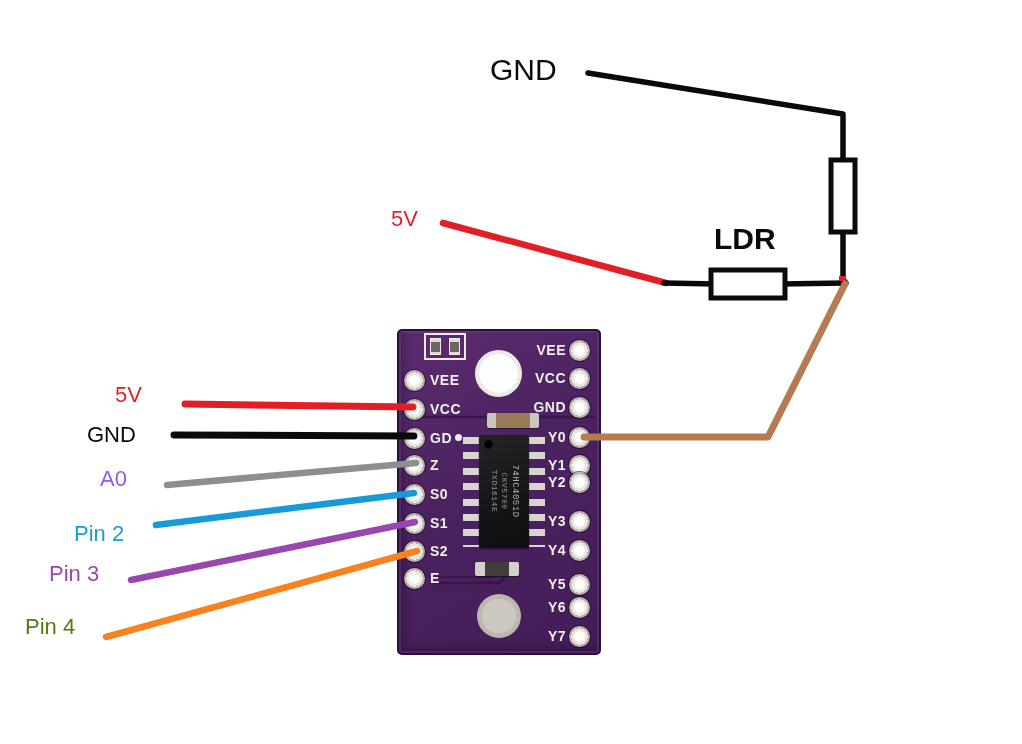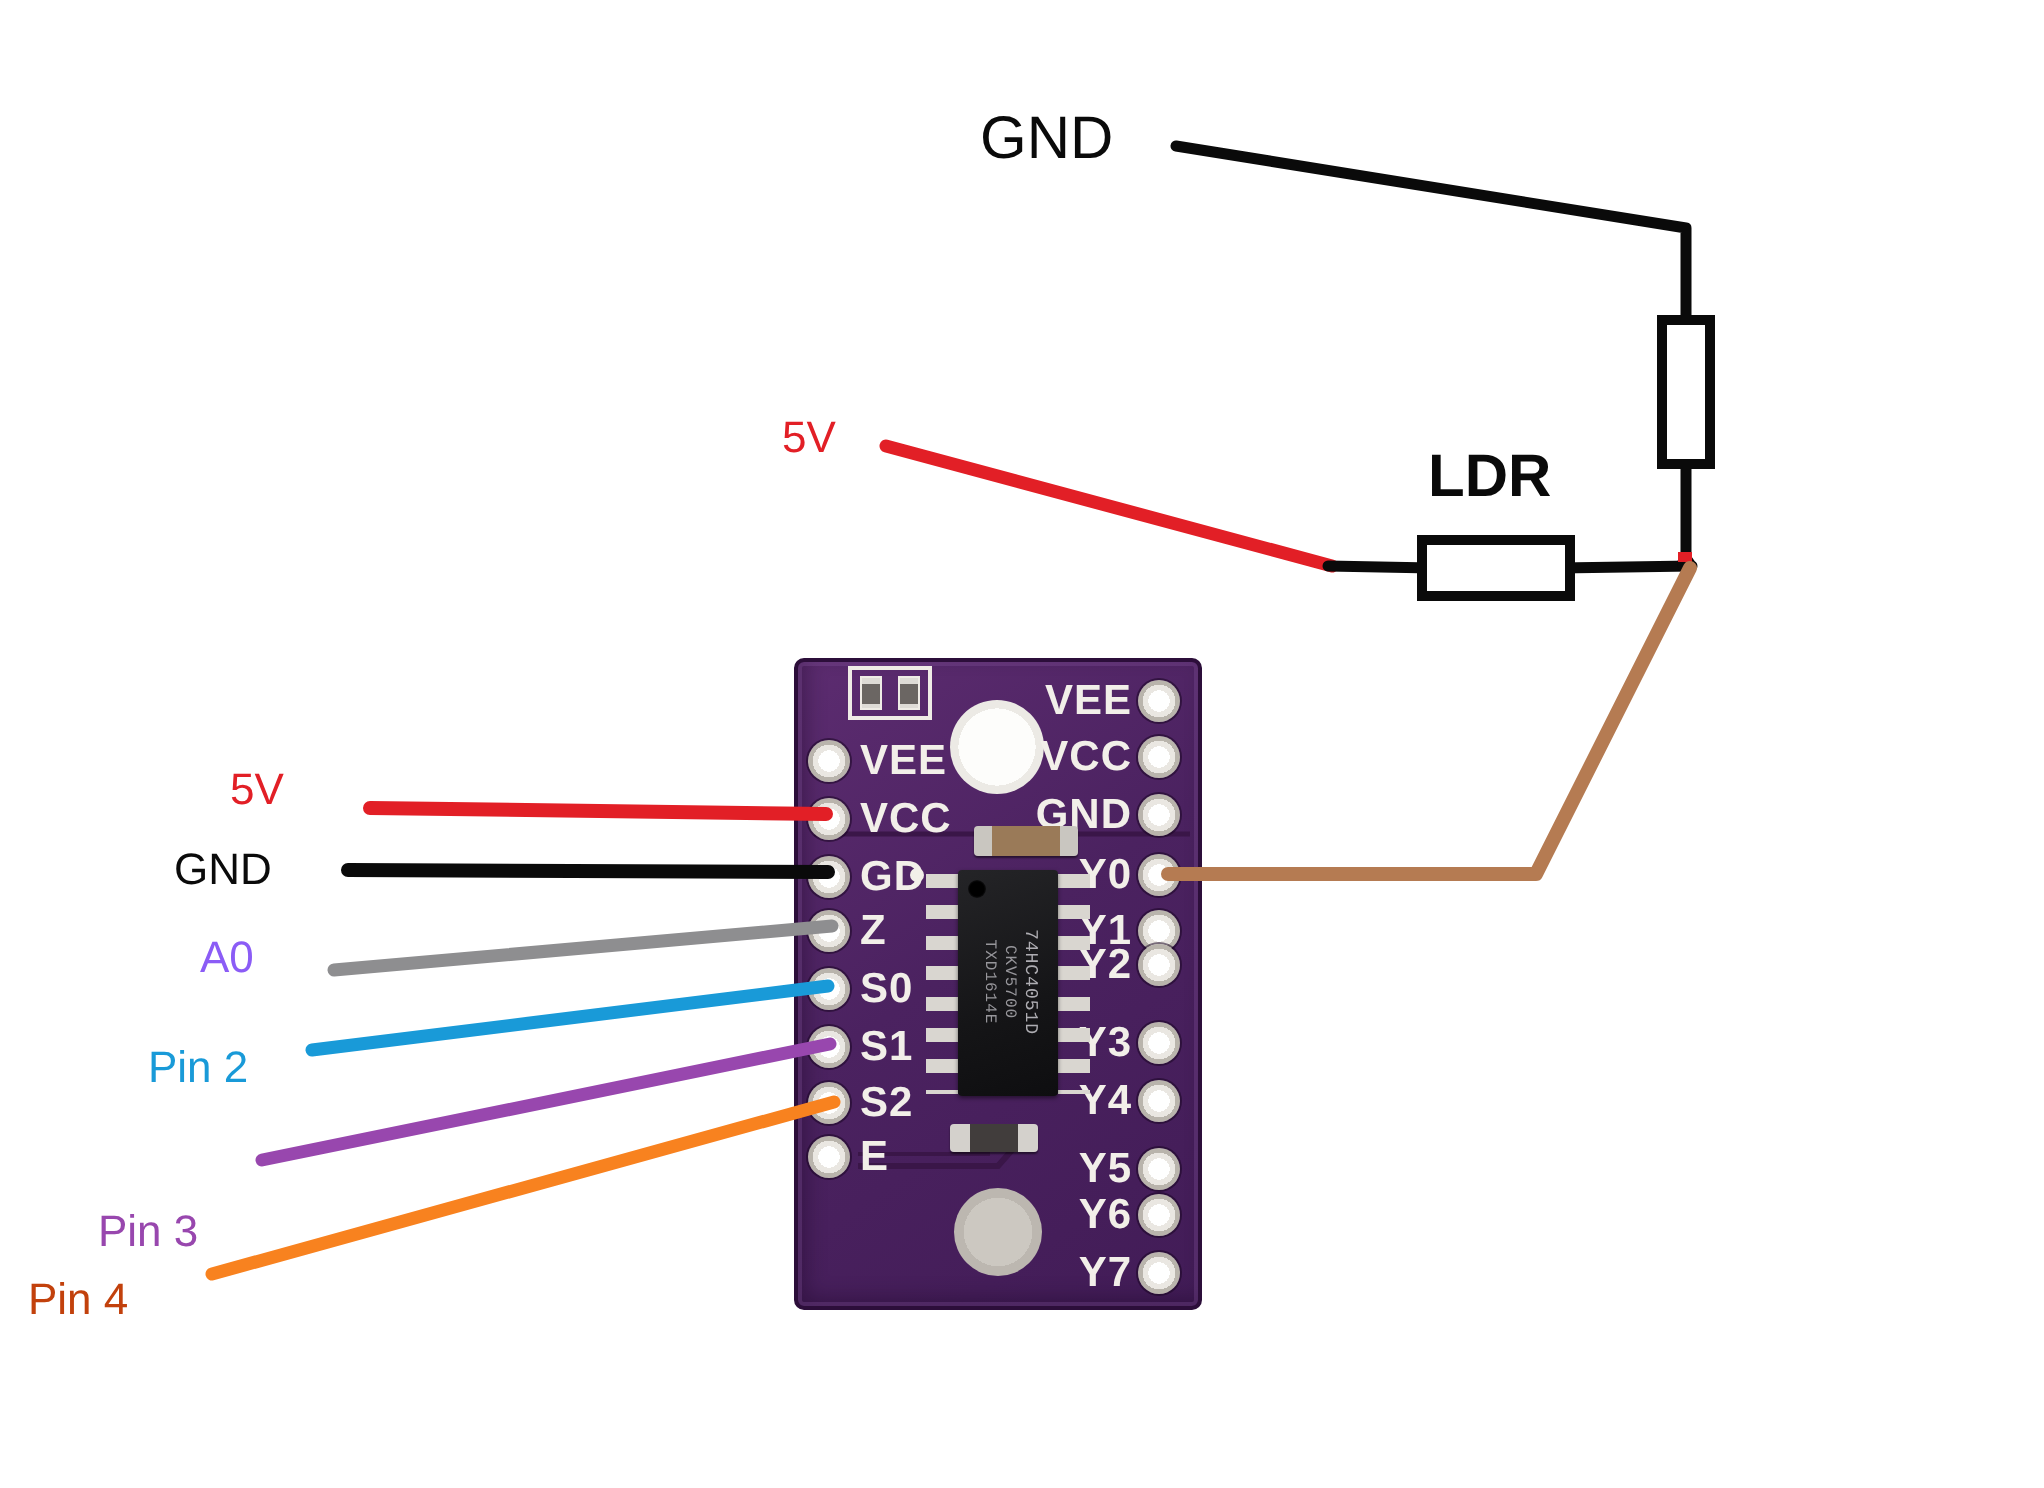--- a/index.html
+++ b/index.html
@@ -24,21 +24,21 @@
   .mhole.top{left:76px;top:19px;width:47px;height:47px;
         background:radial-gradient(circle,#fdfdfb 0 58%,#eceae5 58% 76%,#b5b0a8 76% 92%,#847e78 100%);}
   .mhole.bottom{left:78px;top:263px;width:44px;height:44px;
         background:radial-gradient(circle,#ccc8c1 0 55%,#bcb7b0 55% 78%,#8e8882 78% 94%,#6f6a65 100%);}
   .pinrow{position:absolute;display:flex;align-items:center;height:22px;z-index:3;}
   .pinrow.left{left:5px;gap:5px;}
   .pinrow.right{right:9px;gap:3px;justify-content:flex-end;}
   .hole{width:21px;height:21px;border-radius:50%;flex:0 0 auto;
         background:radial-gradient(circle,#ffffff 0 36%,#eae7e2 36% 55%,#b9b4ac 55% 80%,#8e8880 100%);
         box-shadow:0 0 0 1px rgba(25,6,35,.55);}
-  .plabel{font-size:21px;font-weight:700;letter-spacing:.5px;color:#f2efe9;line-height:1;}
+  .plabel{font-size:14px;font-weight:700;letter-spacing:.5px;color:#f2efe9;line-height:1;}
   .chip{position:absolute;left:80px;top:104px;width:50px;height:113px;z-index:3;}
   .cpins{position:absolute;top:2px;width:16px;height:110px;
          background:repeating-linear-gradient(180deg,#d9d6d0 0 7px,rgba(0,0,0,0) 7px 15.4px);}
   .cpins.l{left:-16px;} .cpins.r{right:-16px;}
   .cbody{position:absolute;inset:0;background:linear-gradient(160deg,#242427 0%,#151517 60%,#0e0e10 100%);
          border-radius:2px;box-shadow:0 1px 2px rgba(0,0,0,.5);}
   .cdimple{position:absolute;left:5px;top:5px;width:9px;height:9px;border-radius:50%;
          background:radial-gradient(circle,#000 0 55%,#2c2c30 100%);}
   .ctext{position:absolute;left:-31px;top:31px;width:112px;height:50px;transform:rotate(90deg);
          display:flex;flex-direction:column;justify-content:center;align-items:center;gap:1px;
@@ -192,16 +192,16 @@
   </svg>
 
   <div class="lbl big" style="left: 490px; top: 55px; color: rgb(10, 10, 10);">GND</div>
   <div class="lbl big" style="left: 714px; top: 224px; color: rgb(10, 10, 10); font-weight: bold;">LDR</div>
   <div class="lbl side" style="left: 391px; top: 208px; color: rgb(226, 31, 38);">5V</div>
 
   <div class="lbl side" style="left: 115px; top: 384px; color: rgb(226, 31, 38);">5V</div>
   <div class="lbl side" style="left: 87px; top: 424px; color: rgb(10, 10, 10);">GND</div>
   <div class="lbl side" style="left: 100px; top: 468px; color: #8b5cf6;">A0</div>
   <div class="lbl side" style="left: 74px; top: 523px; color: rgb(25, 154, 216);">Pin 2</div>
-  <div class="lbl side" style="left: 49px; top: 563px; color: rgb(152, 71, 174); margin-top: 42px;">Pin 3</div>
-  <div class="lbl side" style="left: 14px; top: 616px; color: #c2410c; margin-top: 23px;">Pin 4</div>
+  <div class="lbl side" style="left: 49px; top: 563px; color: rgb(152, 71, 174);">Pin 3</div>
+  <div class="lbl side" style="left: 25px; top: 616px; color: #4d7c0f;">Pin 4</div>
 
 </div>
 
 </body></html>

